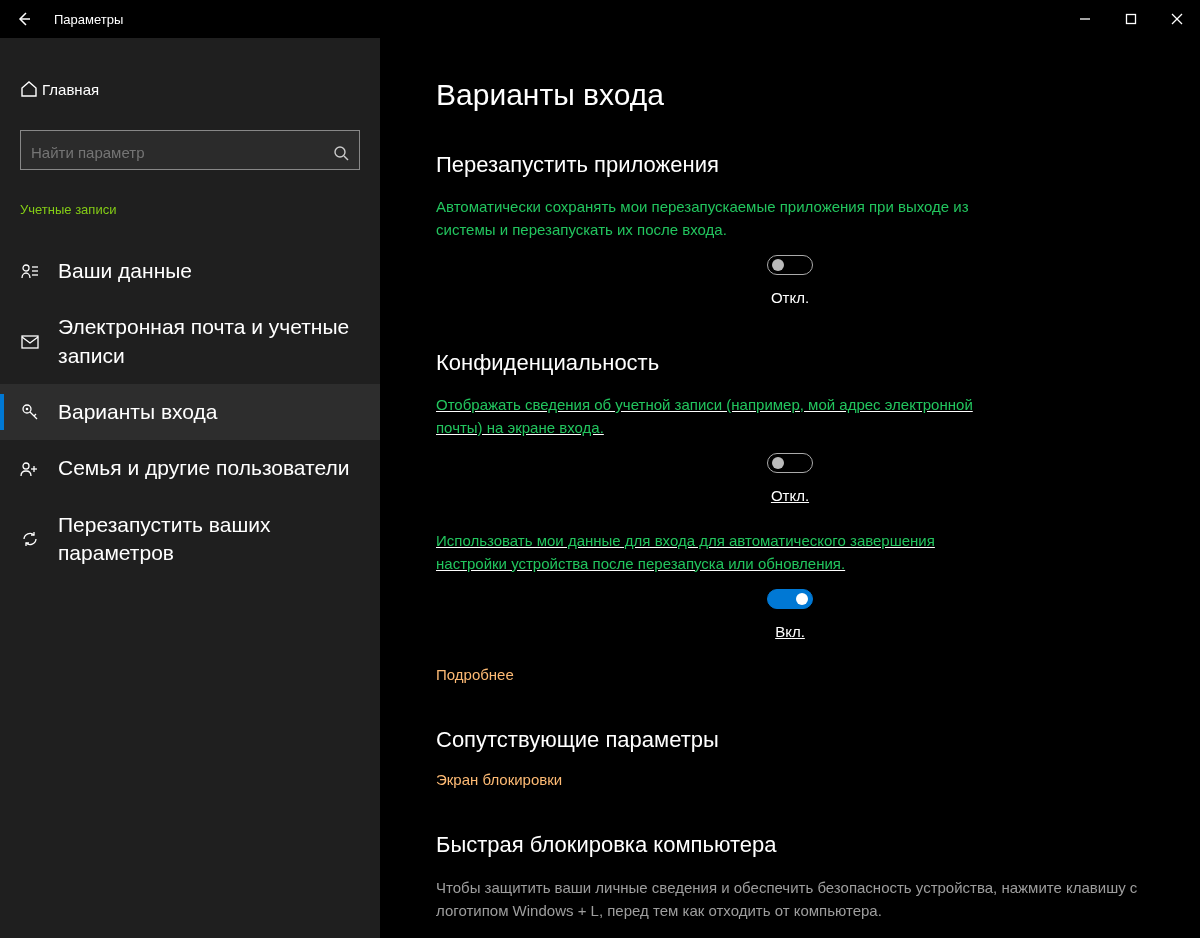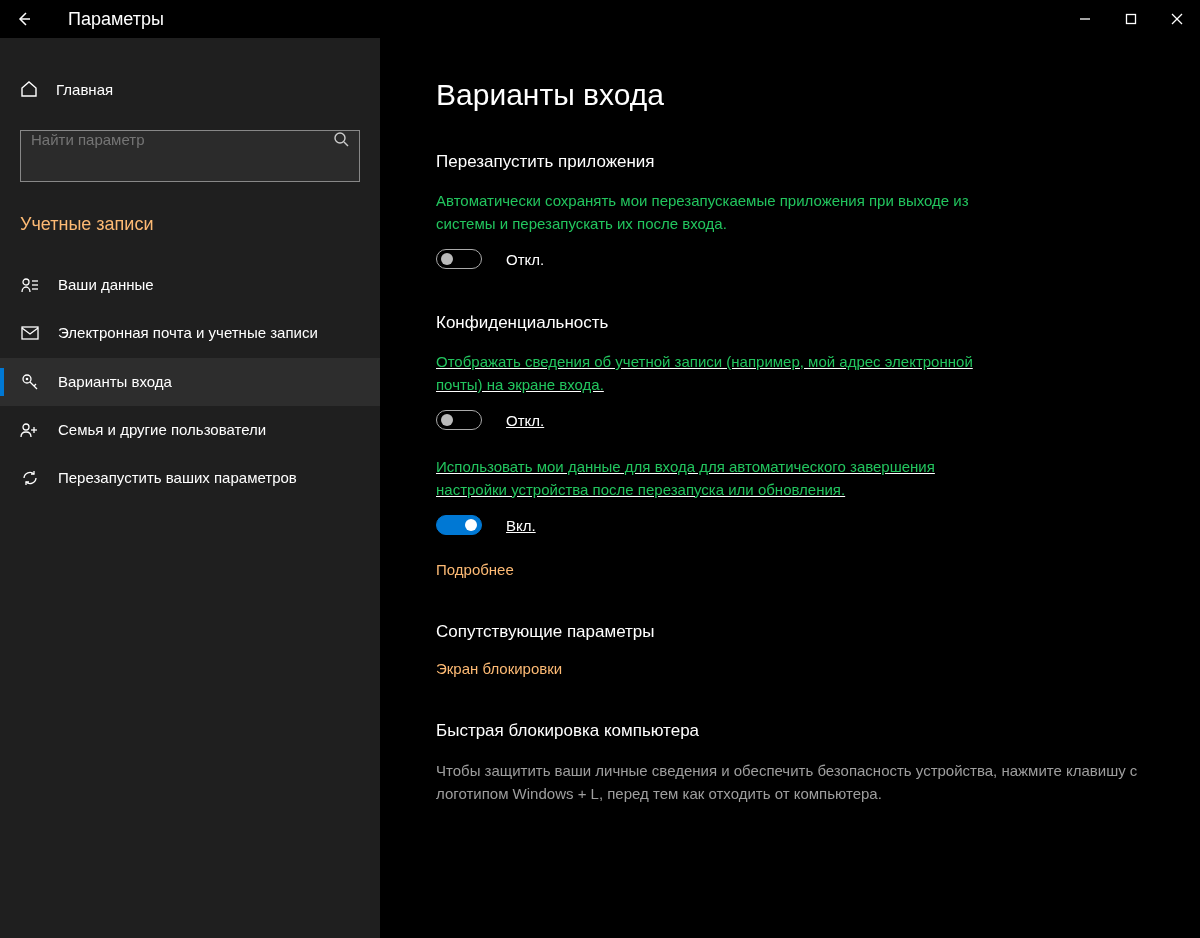--- a/index.html
+++ b/index.html
@@ -15,92 +15,92 @@
   }
   .titlebar {
     height: 38px; display: flex; align-items: center;
     background: #000;
   }
   .titlebar .back {
     width: 48px; height: 38px; display:flex; align-items:center; justify-content:center;
     cursor:pointer;
   }
   .titlebar .title {
-    font-size: 18px; color: #fff; margin-left: 20px;
+    font-size: 13px; color: #fff; margin-left: 6px;
   }
   .titlebar .spacer { flex:1; }
   .win-btn {
     width: 46px; height: 38px; display:flex; align-items:center; justify-content:center;
     cursor:pointer; color:#fff;
   }
   .body {
     flex:1; display:flex; overflow:hidden;
   }
   .sidebar {
     width: 380px; background:#1f1f1f; padding: 32px 0 0 0;
     display:flex; flex-direction:column;
   }
   .home-row {
-    display:flex; align-items:center; gap:18px;
+    display:flex; align-items:center; gap:4px;
     padding: 10px 20px; cursor:pointer; font-size:15px;
   }
   .search-wrap {
     margin: 22px 20px 0 20px;
   }
   .search {
-    display:flex; align-items:flex-start;
+    display:flex; align-items:flex-end;
     border:1px solid #888; background:#2b2b2b;
-    height: 52px; padding: 0 10px;
+    height: 40px; padding: 8px 10px;
   }
   .search input {
     flex:1; background:transparent; border:none; outline:none;
     color:#ccc; font-size:15px;
   }
   .search .sicon { color:#ccc; }
   .category {
-    margin: 32px 20px 10px 20px; font-size:18px; color:#fdba74;
+    margin: 32px 20px 10px 20px; font-size:13px; color:#84cc16;
     font-weight:400;
   }
   .nav {
     margin-top:16px;
   }
   .nav-item {
     display:flex; align-items:center; gap:18px;
-    padding: 14px 20px; cursor:pointer; font-size:15px;
+    padding: 14px 20px; cursor:pointer; font-size:21px;
     position:relative; line-height:1.35;
   }
   .nav-item .icon-slot {
     width:20px; display:flex; justify-content:center; flex-shrink:0;
   }
   .nav-item.selected::before {
     content:""; position:absolute; left:0; top:10px; bottom:10px;
     width:4px; background:#0078d4;
   }
   .nav-item.selected { background:#2d2d2d; }
 
   .main {
     flex:1; background:#000; padding: 40px 56px 40px 56px;
     overflow-y:auto;
   }
   h1.page-title {
     font-size:30px; font-weight:400; margin-bottom:40px;
   }
   h2.section-title {
-    font-size:17px; font-weight:400; margin-bottom:18px;
+    font-size:22px; font-weight:400; margin-bottom:18px;
   }
   .section { margin-bottom:44px; max-width:760px; }
   .desc {
     color:#22c55e; font-size:15px; line-height:1.5; margin-bottom:14px;
     max-width: 560px;
   }
   .desc-muted {
     color:#9e9e9e; font-size:15px; line-height:1.55; margin-bottom:14px;
   }
   .toggle-row {
-    display:flex; align-items:center; gap:24px; margin-bottom:24px;
+    display:flex; align-items:center; gap:14px; margin-bottom:24px;flex-direction:column;
   }
   .toggle {
     width:46px; height:20px; border-radius:10px; position:relative;
     cursor:pointer; border:1px solid #aaa; background:transparent;
   }
   .toggle .knob {
     position:absolute; width:12px; height:12px; border-radius:50%;
     background:#bbb; top:3px; left:4px;
   }
   .toggle.on { background:#0078d4; border-color:#0078d4; }

